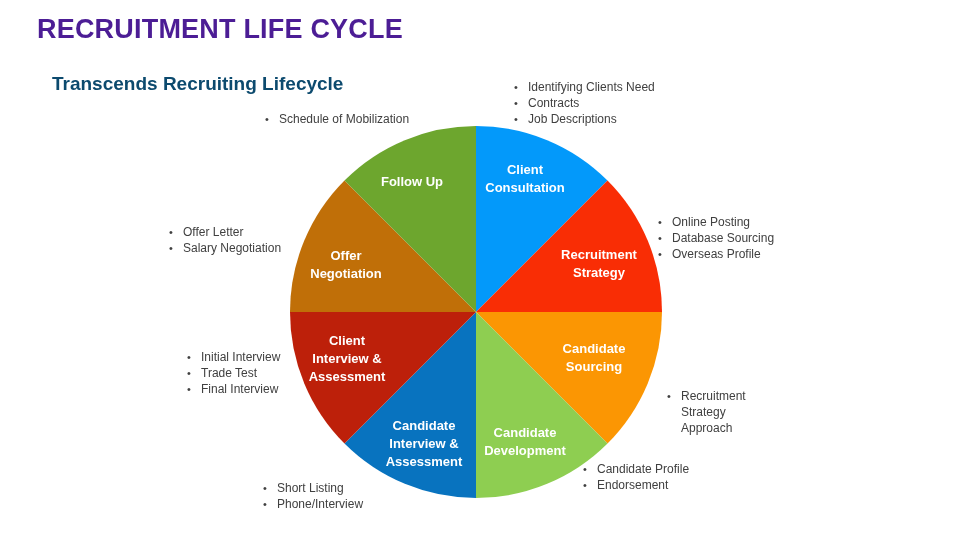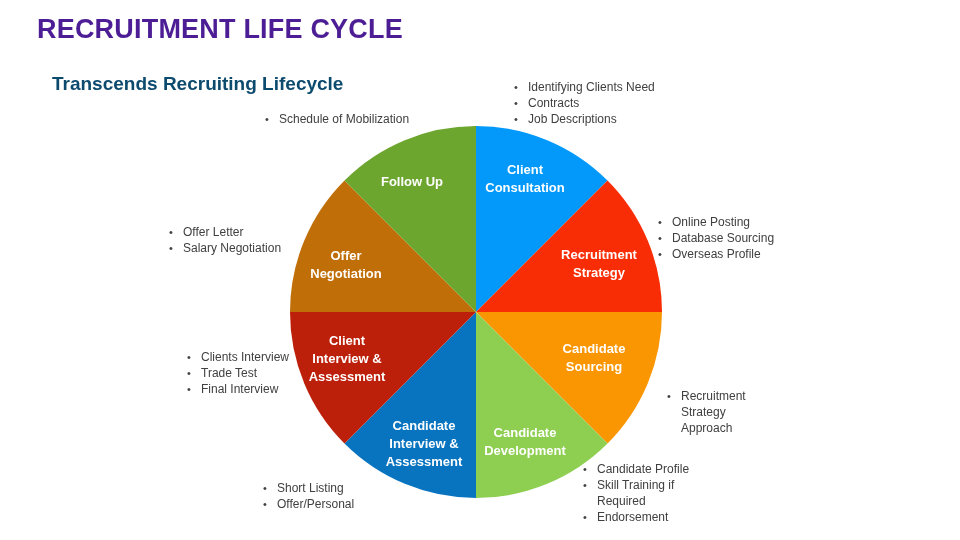--- a/index.html
+++ b/index.html
@@ -68,29 +68,28 @@
       <ul class="bullets" style="left: 656px; top: 206px; width: 145px; margin-top: 8px;">
         <li>Online Posting</li>
         <li>Database Sourcing</li>
         <li>Overseas Profile</li>
       </ul>
       <ul class="bullets" style="left: 665px; top: 356px; width: 112px; margin-top: 32px;">
         <li>Recruitment Strategy Approach</li>
       </ul>
       <ul class="bullets" style="left: 581px; top: 461px; width: 112px;">
         <li>Candidate Profile</li>
-        <li>Skill Training if Required</li>
         <li>Endorsement</li>
       </ul>
       <ul class="bullets" style="left: 261px; top: 480px; width: 120px;">
         <li>Short Listing</li>
-        <li>Offer/Personal</li>
+        <li>Phone/Interview</li>
       </ul>
       <ul class="bullets" style="left: 185px; top: 349px; width: 135px;">
-        <li>Clients Interview</li>
+        <li>Initial Interview</li>
         <li>Trade Test</li>
         <li>Final Interview</li>
       </ul>
       <ul class="bullets" style="left: 167px; top: 224px; width: 150px;">
         <li>Offer Letter</li>
         <li>Salary Negotiation</li>
       </ul>
       <ul class="bullets" style="left: 263px; top: 111px; width: 180px;">
         <li>Schedule of Mobilization</li>
       </ul>

